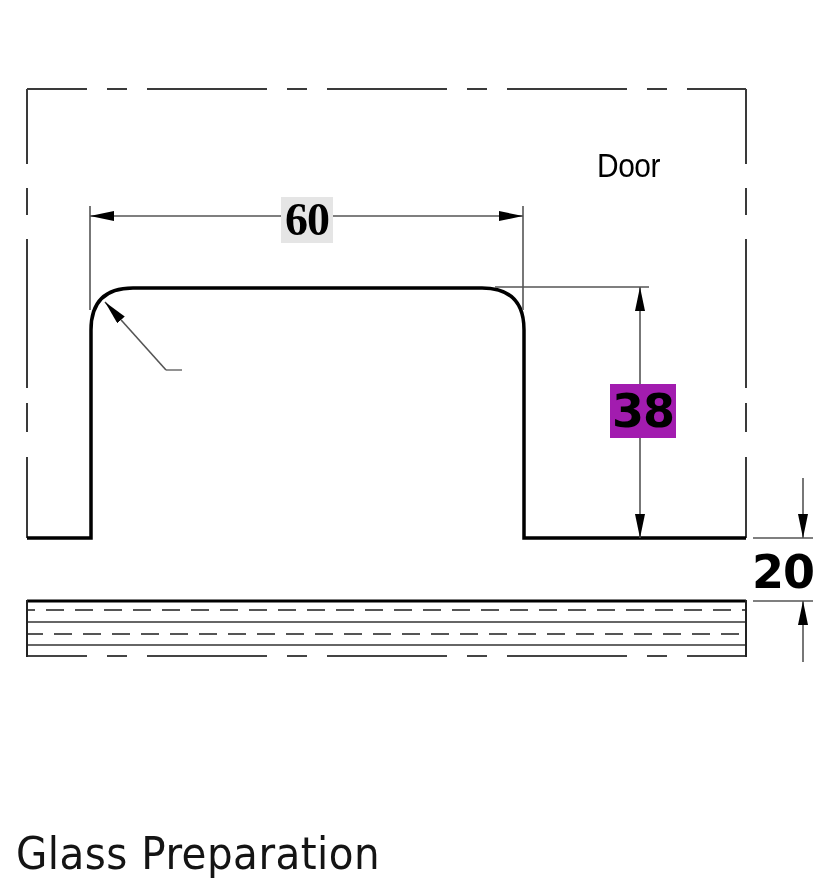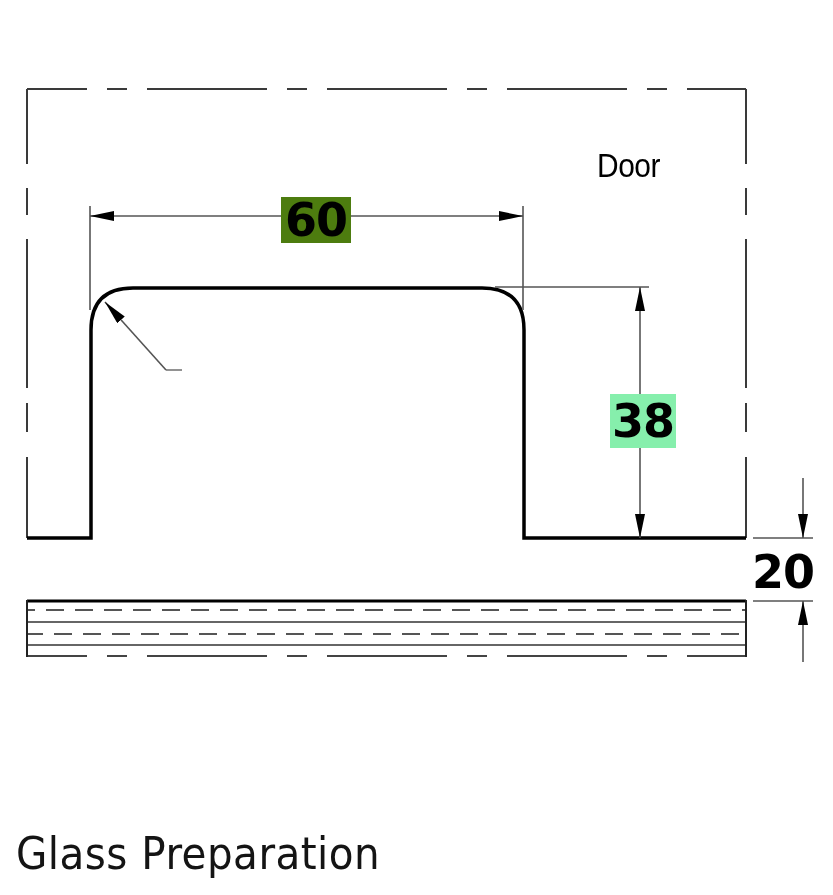--- a/index.html
+++ b/index.html
@@ -36,22 +36,22 @@
       transform: scaleX(0.88);
       transform-origin: left top;
       letter-spacing: -0.5px;
     }
     .dim {
       font-family: "DejaVu Sans", sans-serif;
       font-weight: bold;
       font-size: 46px;
       letter-spacing: -1px;
     }
-    .dim-width { left: 281px; top: 197px; background: #4d7c0f; padding: 0 4px; }
-    .dim-height { left: 610px; top: 394px; background: #86efac; padding: 4px 2px; }
+    .dim-width { left: 281px; top: 197px; background: #e5e5e5; padding: 0 4px; font-family: Liberation Serif, serif; }
+    .dim-height { left: 610px; top: 384px; background: #a21caf; padding: 4px 2px; }
     .dim-thickness { left: 752px; top: 549px; }
     .title {
       left: 16px;
       top: 832px;
       font-family: "DejaVu Sans", sans-serif;
       font-size: 44px;
       color: #141414;
       transform: scaleX(0.92);
       transform-origin: left top;
       letter-spacing: 0.5px;

